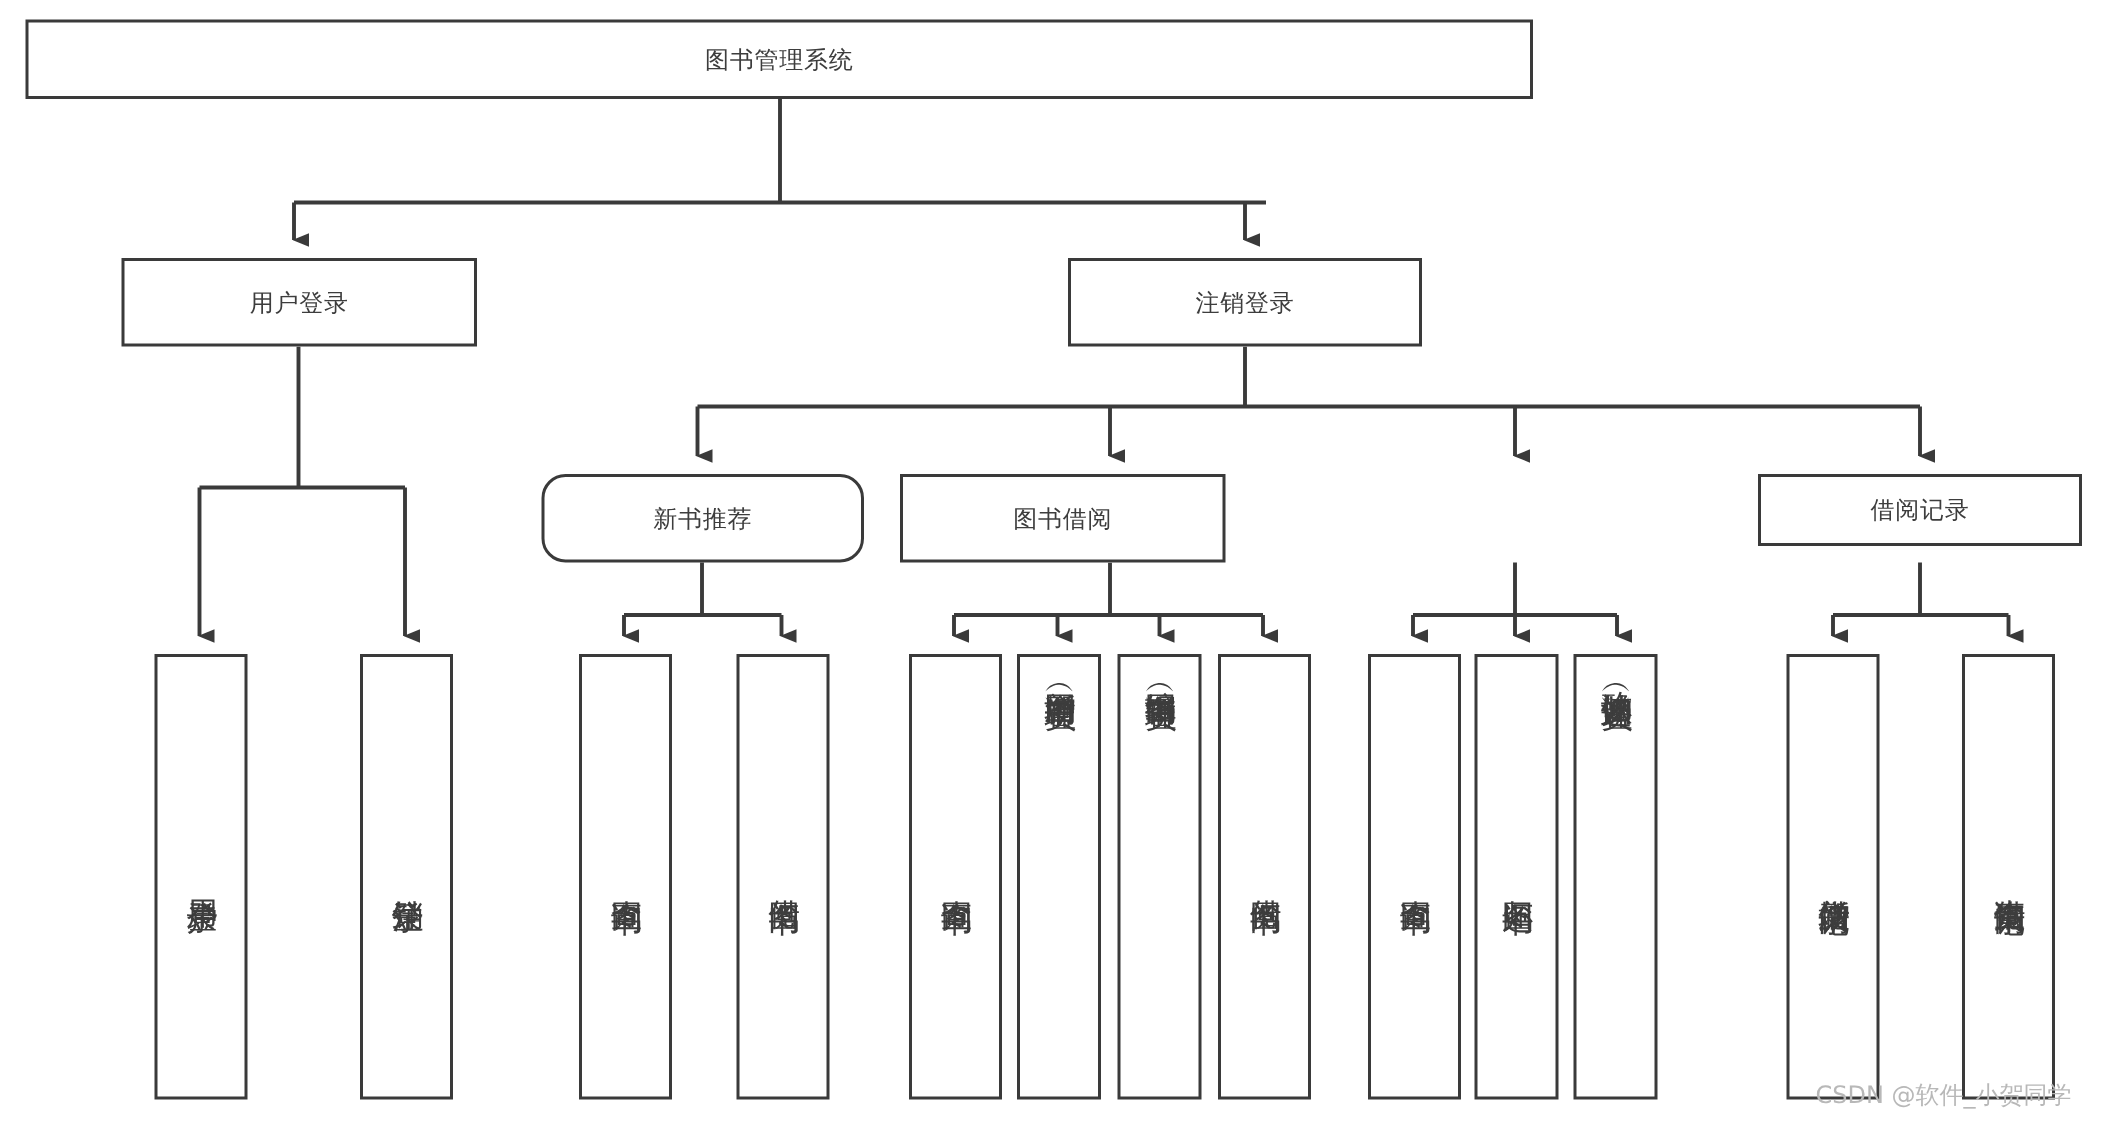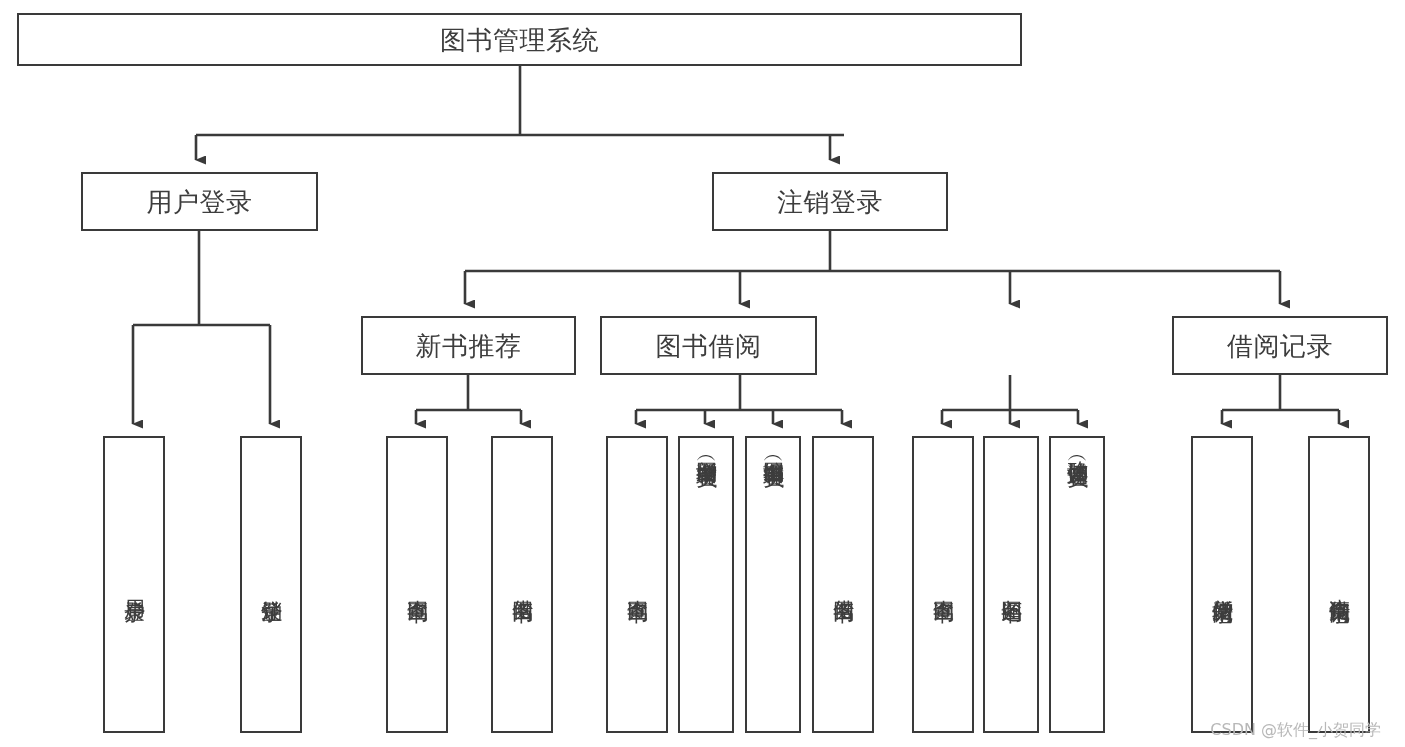--- a/index.html
+++ b/index.html
@@ -30,21 +30,21 @@
     position: absolute;
     box-sizing: border-box;
     border: 2px solid #3a3a3a;
     background: #ffffff;
     display: flex;
     align-items: center;
     justify-content: center;
     color: #3d3d3d;
   }
   .node-label-h {
-    font-size: 26px;
+    font-size: 16px;
     line-height: 1;
     letter-spacing: 0.5px;
     white-space: nowrap;
   }
   .node-label-v {
     font-size: 21px;
     line-height: 1.22;
     writing-mode: vertical-rl;
     text-orientation: upright;
     white-space: nowrap;
@@ -127,30 +127,30 @@
   </div>
 
   <div class="node-box" style="left:81px; top:172px; width:237px; height:59px;">
     <span class="node-label-h">用户登录</span>
   </div>
 
   <div class="node-box" style="left:712px; top:172px; width:236px; height:59px;">
     <span class="node-label-h">注销登录</span>
   </div>
 
-  <div class="node-box" style="left:361px; top:316px; width:215px; height:59px;">
+  <div class="node-box" style="left:361px; top:316px; width:215px; height:59px;border-radius:16px;">
     <span class="node-label-h">新书推荐</span>
   </div>
 
   <div class="node-box" style="left:600px; top:316px; width:217px; height:59px;">
     <span class="node-label-h">图书借阅</span>
   </div>
 
 
-  <div class="node-box" style="left:1172px; top:316px; width:216px; height:59px;">
+  <div class="node-box" style="left:1172px; top:316px; width:216px; height:48px;">
     <span class="node-label-h">借阅记录</span>
   </div>
 
   <div class="node-box leaf-box" style="left:103px; top:436px; width:62px; height:297px;">
     <span class="node-label-v">用户登录</span>
   </div>
 
   <div class="node-box leaf-box" style="left:240px; top:436px; width:62px; height:297px;">
     <span class="node-label-v">注销登录</span>
   </div>

